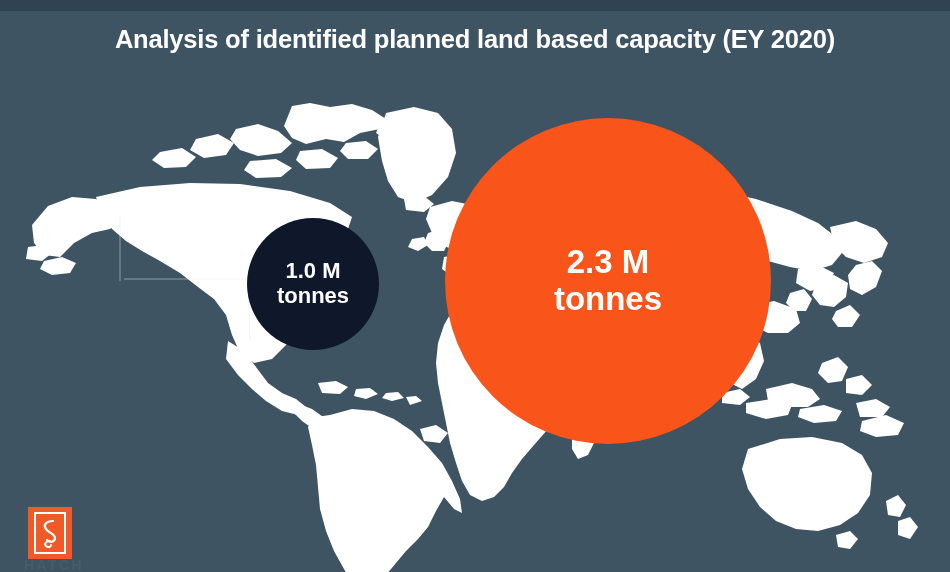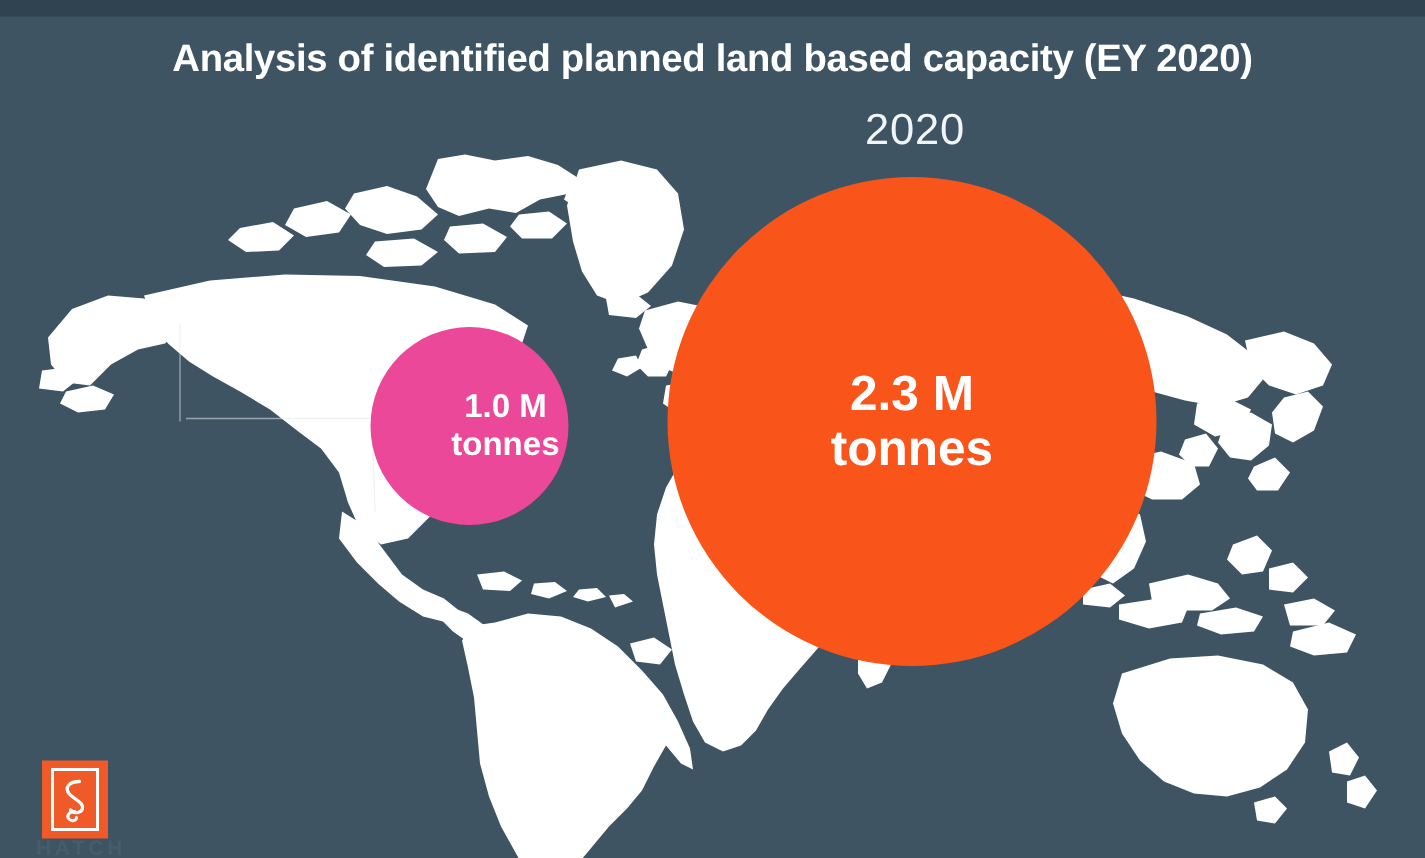--- a/index.html
+++ b/index.html
@@ -192,23 +192,22 @@
         <path class="borderline" d="M124,268 L320,268"></path>
         <path class="borderline" d="M248,270 L250,330"></path>
         <path class="borderline" d="M286,300 L300,320"></path>
       </g>
     </svg>
   </div>
 
   <div id="title">Analysis of identified planned land based capacity (EY 2020)</div>
 
 
-  <div class="year-label" id="year-2020">2020</div>
-
-  <div class="bubble" id="bubble-2019" style="width: 132px; height: 132px; left: 247px; top: 207px; background: #ec4899; justify-content: flex-end;">
+
+  <div class="bubble" id="bubble-2019" style="width: 132px; height: 132px; left: 247px; top: 207px; background: #0f172a;">
     <div class="bubble-text">
       <div>1.0 M</div>
       <div>tonnes</div>
     </div>
   </div>
 
   <div class="bubble" id="bubble-2020" style="width: 326px; height: 326px; left: 445px; top: 107px; background: rgb(249, 85, 27);">
     <div class="bubble-text">
       <div>2.3 M</div>
       <div>tonnes</div>

